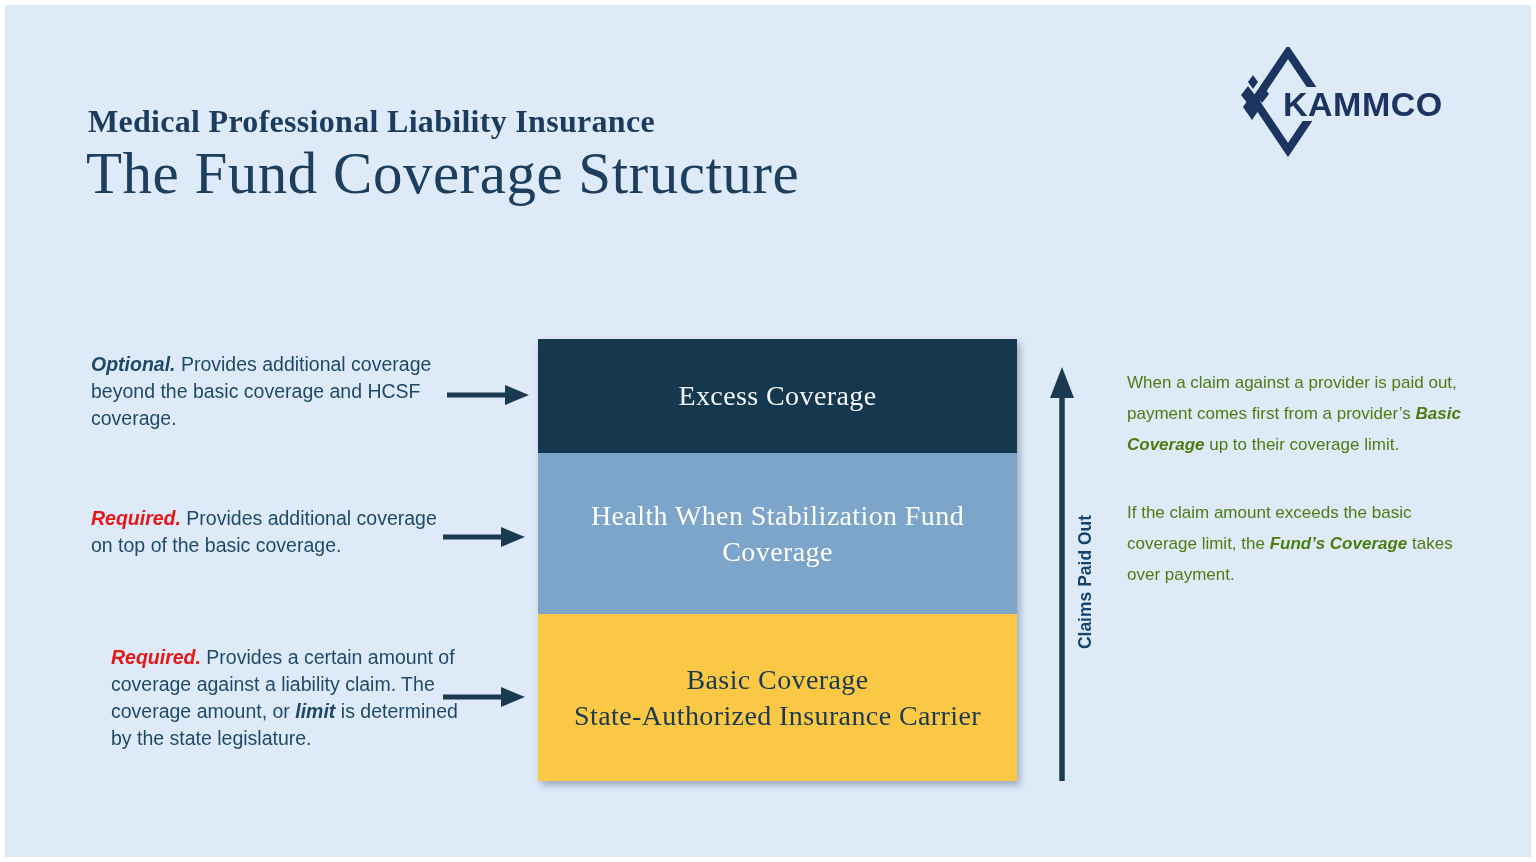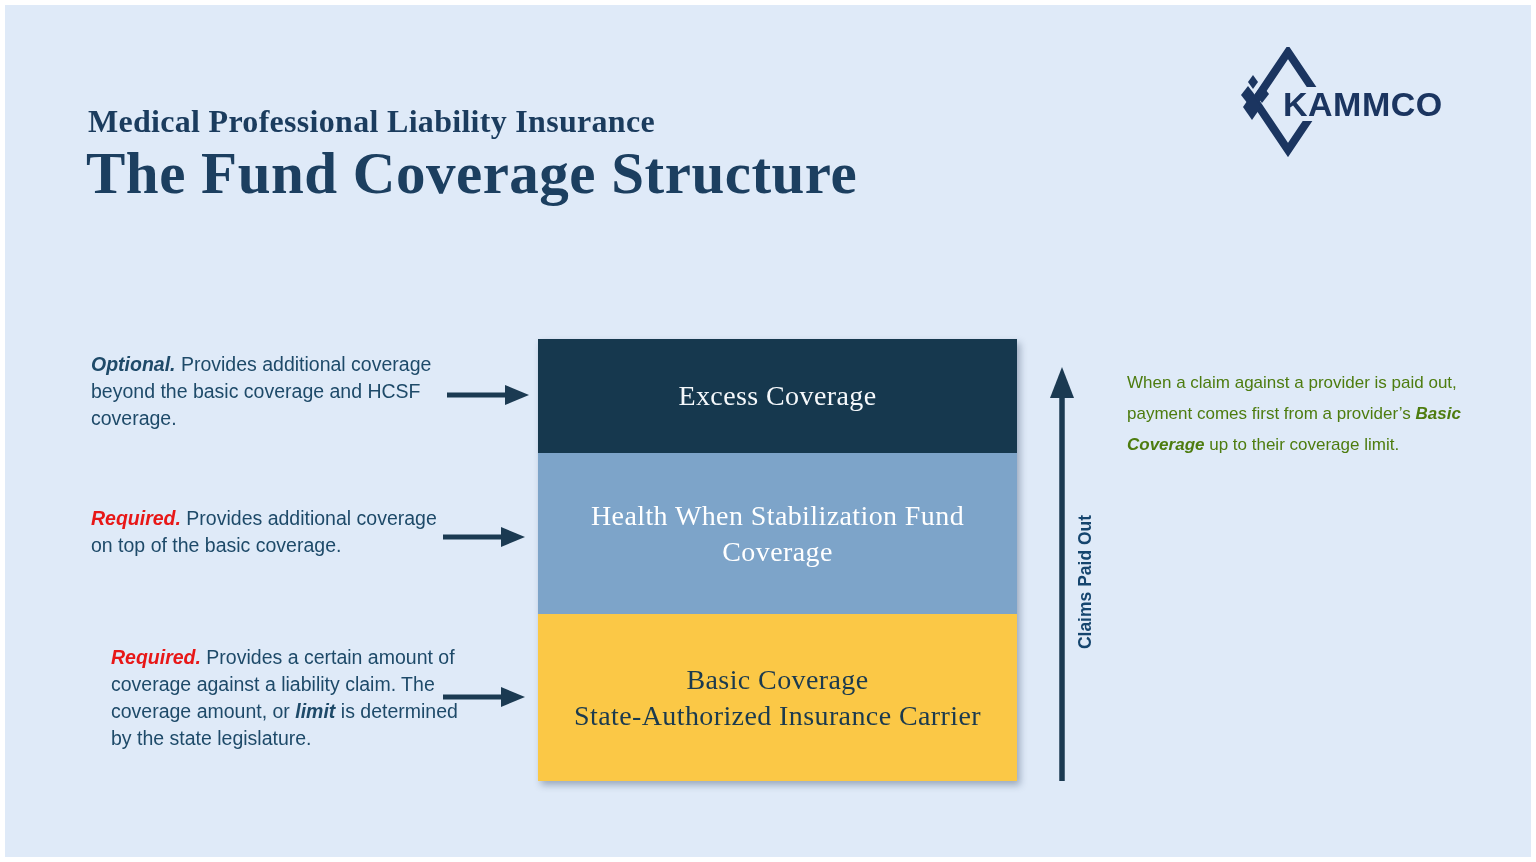--- a/index.html
+++ b/index.html
@@ -9,21 +9,21 @@
     font-family:"Liberation Sans", sans-serif;
   }
   
   .eyebrow {
     position:absolute; left:83px; top:78px;
     font-family:"Liberation Serif", serif; font-weight:bold;
     font-size:32px; color:#1b3c5e; letter-spacing:.3px;margin-top:20px;
   }
   .big-title {
     position:absolute; left:81px; top:134px;
-    font-family:"Liberation Serif", serif; font-weight:bold;
+    font-family:"Liberation Serif", serif; font-weight:normal;
     font-size:59px; color:#1c3f60; letter-spacing:.5px;
   }
   .logo { position:absolute; left:1224px; top:42px; width:220px; height:110px;text-align:center; }
   
   .annotation {
     position:absolute; left:86px; width:372px;
     font-size:19.5px; line-height:27px; color:#1e4a69;
   }
   .a1 { top:346px; } .a2 { top:500px; } .a3 { top:639px;margin-left:20px; }
   .h-arrow { position:absolute; width:84px; height:22px; }
@@ -109,15 +109,16 @@
   </div>
 
   <svg class="v-arrow" viewBox="0 0 26 416">
     <line x1="13" y1="414" x2="13" y2="26" stroke="#1b3a52" stroke-width="5.5"></line>
     <polygon points="13,0 25,31 1,31" fill="#1b3a52"></polygon>
   </svg>
   <div class="v-label">Claims Paid Out</div>
 
   <div class="right-col">
     <p><span>When a claim against a provider is paid out, payment comes first from a provider’s </span><span class="run-b">Basic Coverage</span><span> up to their coverage limit.</span></p>
+    <p><span>If the claim amount exceeds the basic coverage limit, the </span><span class="run-b">Fund’s Coverage</span><span> takes over payment.</span></p>
   </div>
 
 </div>
 
 </body></html>

